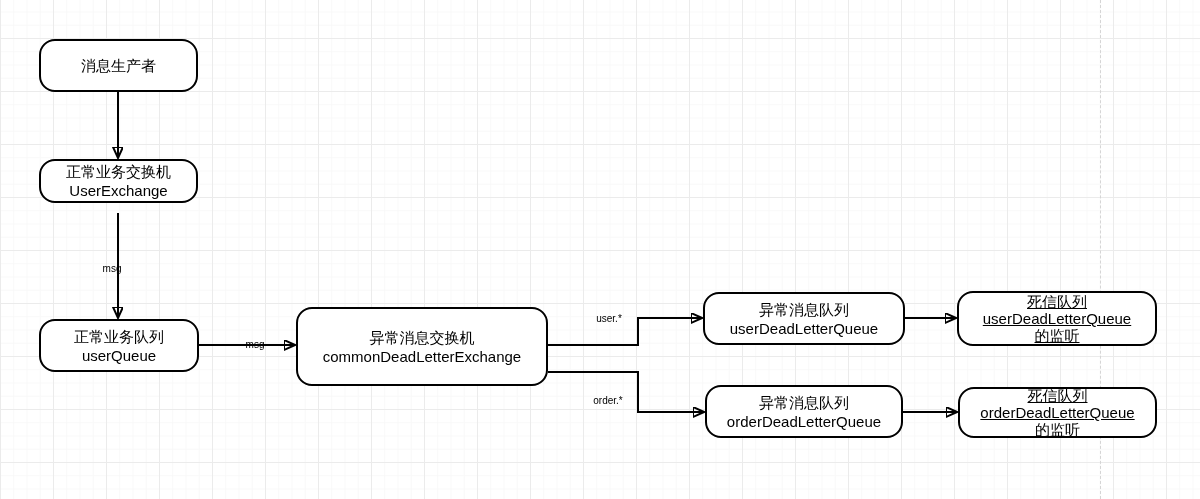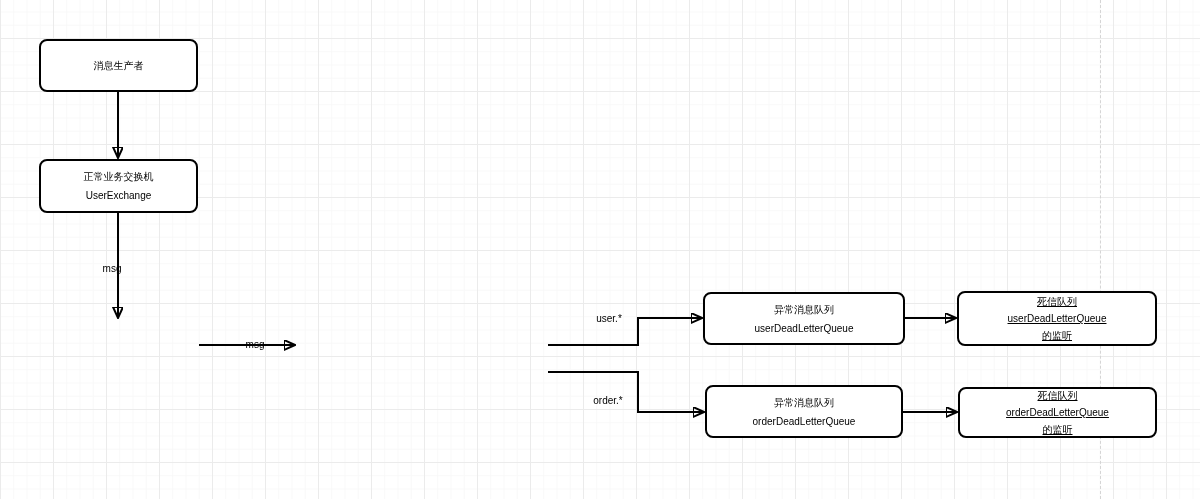--- a/index.html
+++ b/index.html
@@ -39,35 +39,35 @@
   .connectors path {
     stroke: #000000;
     stroke-width: 2;
     fill: none;
   }
   .node {
     position: absolute;
     box-sizing: border-box;
     background: #ffffff;
     border: 2px solid #000000;
-    border-radius: 8px;
+    border-radius: 16px;
     display: flex;
     flex-direction: column;
     align-items: center;
     justify-content: center;
     text-align: center;
-    font-size: 10px;
+    font-size: 15px;
     line-height: 19px;
   }
   .node.three-line {
     line-height: 17px;
     text-decoration: underline;
   }
   .node-producer          { left: 39px;  top: 39px;  width: 159px; height: 53px; }
-  .node-user-exchange     { left: 39px;  top: 159px; width: 159px; height: 54px; }
+  .node-user-exchange     { left: 39px;  top: 159px; width: 159px; height: 44px; }
   .node-user-queue        { left: 39px;  top: 319px; width: 160px; height: 53px; }
   .node-common-dlx        { left: 296px; top: 307px; width: 252px; height: 79px; }
   .node-user-dlq          { left: 703px; top: 292px; width: 202px; height: 53px; }
   .node-user-dlq-listener { left: 957px; top: 291px; width: 200px; height: 55px; }
   .node-order-dlq         { left: 705px; top: 385px; width: 198px; height: 53px; }
   .node-order-dlq-listener{ left: 958px; top: 387px; width: 199px; height: 51px; }
   .edge-label {
     position: absolute;
     transform: translate(-50%, -50%);
     font-size: 10px;
@@ -103,21 +103,29 @@
 
   <div class="node node-producer">
     <span>消息生产者</span>
   </div>
 
   <div class="node node-user-exchange">
     <span>正常业务交换机</span>
     <span>UserExchange</span>
   </div>
 
+  <div class="node node-user-queue">
+    <span>正常业务队列</span>
+    <span>userQueue</span>
+  </div>
 
+  <div class="node node-common-dlx">
+    <span>异常消息交换机</span>
+    <span>commonDeadLetterExchange</span>
+  </div>
 
   <div class="node node-user-dlq">
     <span>异常消息队列</span>
     <span>userDeadLetterQueue</span>
   </div>
 
   <div class="node node-user-dlq-listener three-line">
     <span>死信队列</span>
     <span>userDeadLetterQueue</span>
     <span>的监听</span>

